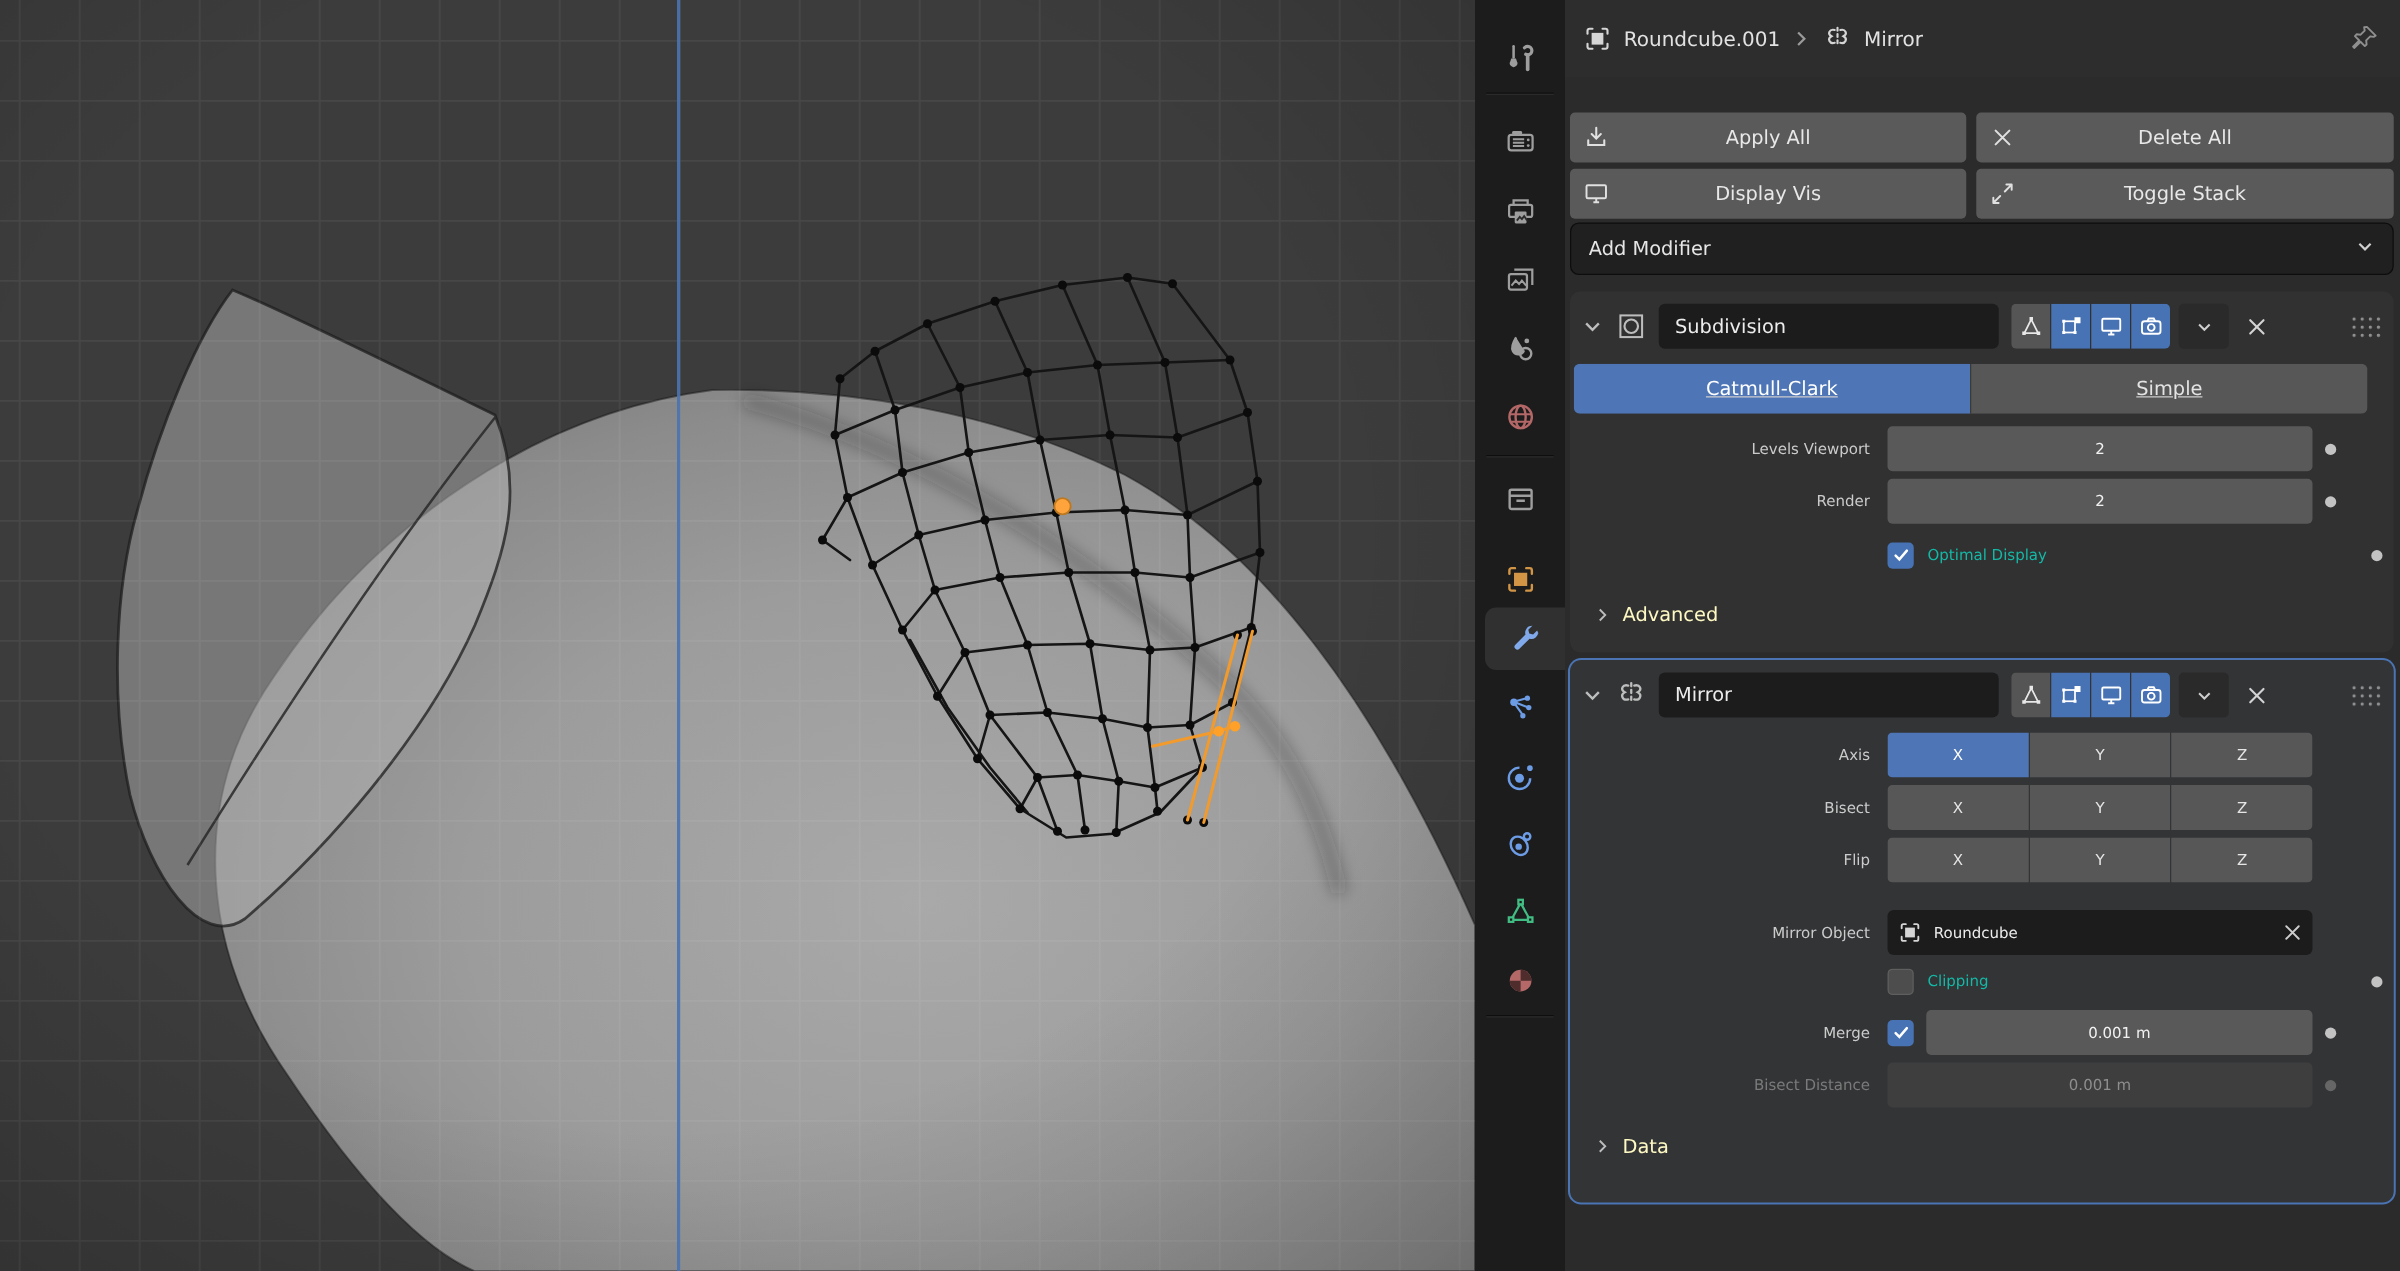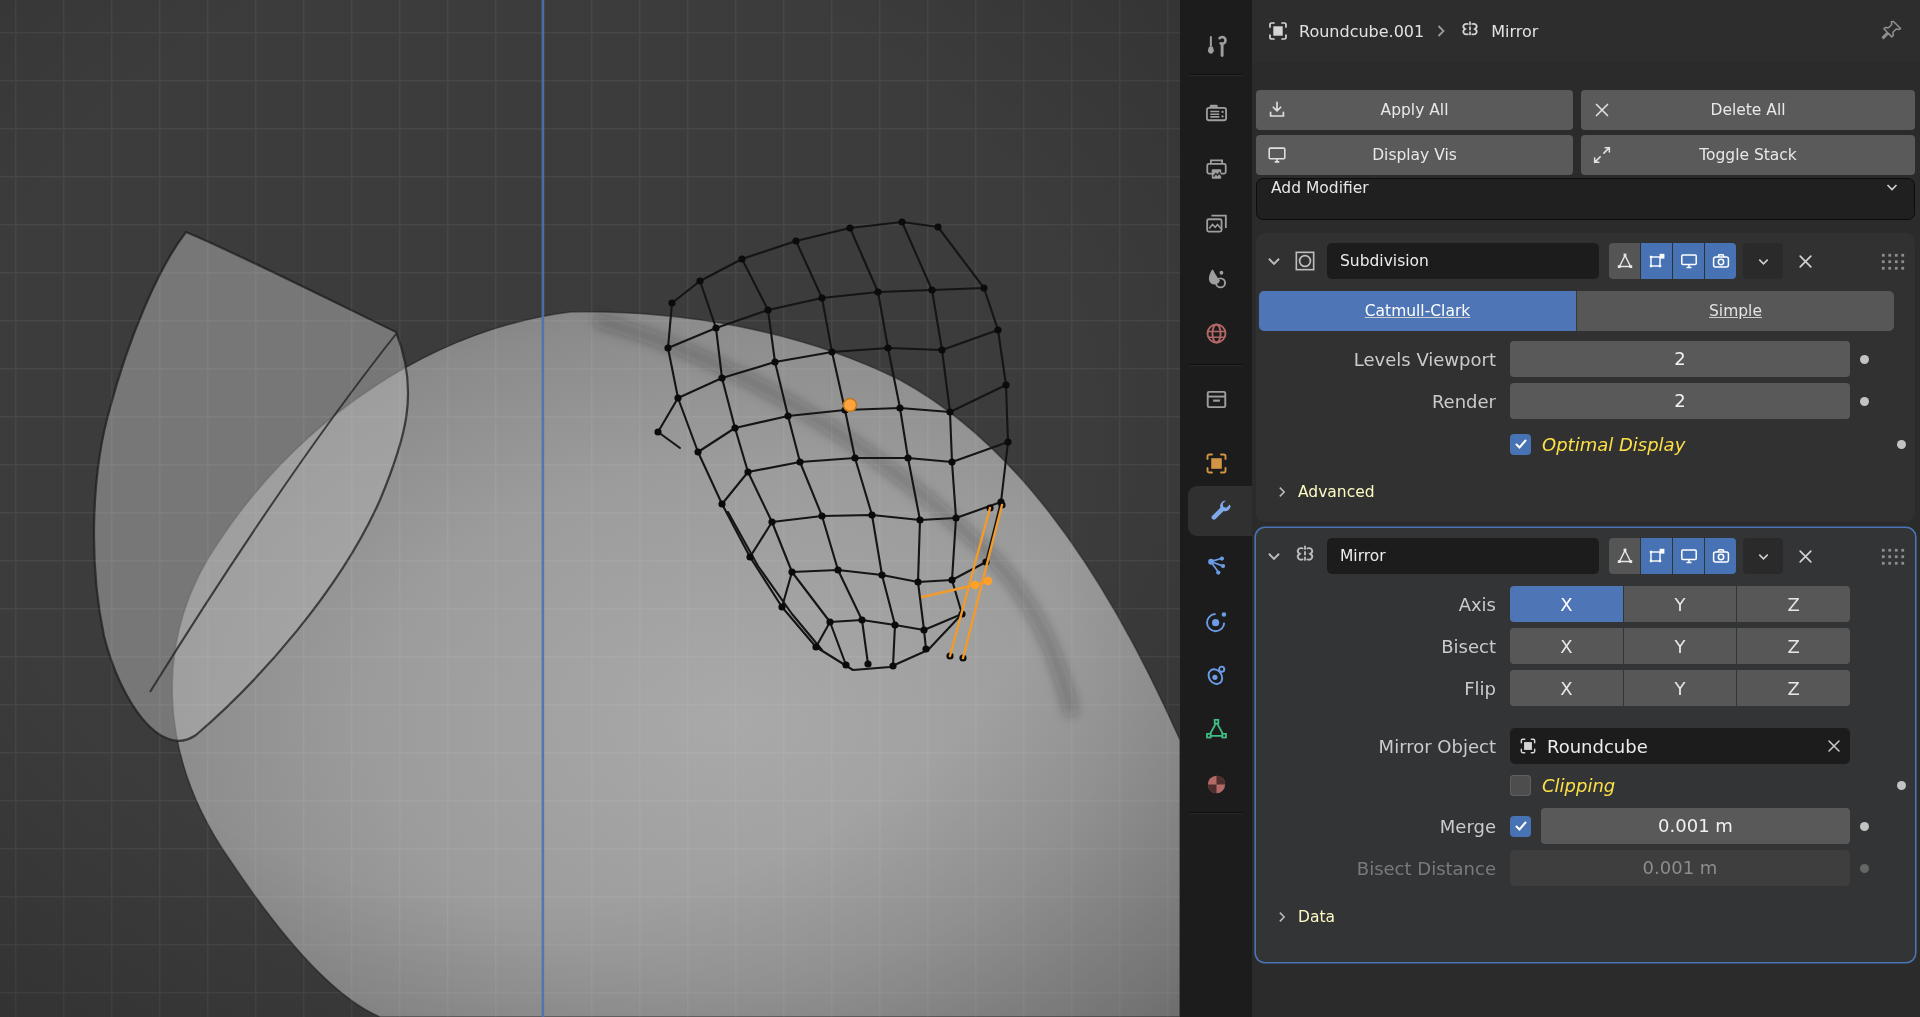--- a/index.html
+++ b/index.html
@@ -25,21 +25,21 @@
                 display:flex;align-items:center;gap:9px;padding-left:14px;box-sizing:border-box;
                 font-size:16px;color:#e2e2e2;}
   .crumb-sep{color:#999;display:flex;align-items:center;}
   .pin{position:absolute;right:16px;top:18px;}
   .actions{position:absolute;left:4px;right:5px;top:90px;display:grid;
            grid-template-columns:317px 1fr;grid-auto-rows:40px;gap:5px 8px;}
   .btn{position:relative;background:#5a5a5a;border-radius:4px;display:flex;align-items:center;justify-content:center;
        font-size:15.5px;color:#e8e8e8;cursor:pointer;}
   .btn svg{position:absolute;left:10px;width:22px;height:22px;}
   .addmod{position:absolute;left:4px;right:5px;top:178px;height:42px;background:#202020;
-          border:1px solid #0d0d0d;border-radius:7px;display:flex;
+          border:1px solid #0d0d0d;border-radius:7px;display:flex;align-items:center;
           padding:0 14px;box-sizing:border-box;font-size:15.5px;color:#e6e6e6;cursor:pointer;}
   .addmod .chev{margin-left:auto;}
   
   .panel{position:absolute;left:4px;right:5px;background:#313131;border-radius:9px;}
   .panel.sub{top:233px;height:289px;}
   .panel.mir{top:528px;height:434px;background:#333436;box-shadow:0 0 0 1.6px #4a74b4;}
   .phead{display:flex;align-items:center;gap:7px;padding:8px 9px 0 9px;height:40px;}
   .phead .typeicon{width:30px;height:30px;display:flex;align-items:center;justify-content:center;}
   .namefield{width:272px;height:36px;background:#1c1c1c;border-radius:5px;line-height:36px;
              padding-left:13px;box-sizing:border-box;font-size:15.5px;color:#ececec;cursor:text;}
@@ -48,34 +48,34 @@
   .tgl.off{background:#555;}
   .tgl svg{width:20px;height:20px;}
   .menubtn{width:40px;height:36px;background:#2a2a2a;border-radius:4px;display:flex;align-items:center;justify-content:center;cursor:pointer;}
   .xbtn{width:30px;height:36px;display:flex;align-items:center;justify-content:center;cursor:pointer;}
   .grip{margin-left:auto;width:26px;height:19px;cursor:grab;
         background-image:radial-gradient(#8f8f8f 1.3px,rgba(0,0,0,0) 1.5px);background-size:6.5px 6.5px;}
   .segmented{margin:10px 21px 10px 3px;height:40px;display:flex;border-radius:5px;overflow:hidden;font-size:15.5px;text-decoration:underline;}
   .seg{flex:1;display:flex;align-items:center;justify-content:center;background:#575757;color:#e3e3e3;cursor:pointer;}
   .seg.on{background:#4e75b6;color:#fff;}
   .seg + .seg{border-left:1px solid #3a3a3a;}
-  .row{display:flex;align-items:center;height:36px;margin-bottom:6px;font-size:18px;}
+  .row{display:flex;align-items:center;height:36px;margin-bottom:6px;font-size:12px;}
   .lbl{width:254px;padding-right:14px;box-sizing:border-box;text-align:right;color:#cbcbcb;flex:none;}
   .fld{width:340px;flex:none;}
   .slider{height:36px;background:#595959;border-radius:4px;text-align:center;line-height:36px;color:#f1f1f1;cursor:ew-resize;}
   .dotc{width:28px;display:flex;align-items:center;justify-content:center;flex:none;}
   .dec{width:9px;height:9px;border-radius:50%;background:#c3c3c3;cursor:pointer;}
   .dec.dim{background:#666;}
   .axisgrp{display:flex;gap:1px;border-radius:4px;overflow:hidden;height:36px;}
   .axisbtn{flex:1;background:#575757;display:flex;align-items:center;justify-content:center;color:#e6e6e6;cursor:pointer;}
   .axisbtn.on{background:#4e75b6;color:#fff;}
   .cb{width:21px;height:21px;border-radius:4px;background:#4772b3;display:flex;align-items:center;justify-content:center;cursor:pointer;flex:none;}
   .cb svg{width:14px;height:14px;}
   .cb.off{background:#4d4d4d;box-shadow:inset 0 0 0 1px #5f5f5f;}
-  .cblabel{margin-left:11px;color:#fde047;font-style:italic;}
+  .cblabel{margin-left:11px;color:#14b8a6;}
   .objfield{height:36px;background:#1c1c1c;border-radius:5px;display:flex;align-items:center;
             padding:0 8px 0 8px;box-sizing:border-box;color:#ececec;cursor:pointer;}
   .objfield .oname{margin-left:9px;flex:1;}
   .subhead{display:flex;align-items:center;gap:9px;height:34px;padding-left:19px;font-size:15.5px;color:#fef9c3;cursor:pointer;}
   .row.disabled .lbl{color:#7a7a7a;}
   .row.disabled .slider{background:#3e3e3e;color:#8d8d8d;cursor:default;}
   .mt8{margin-top:8px}.mt10{margin-top:10px}.mt14{margin-top:14px}.mt16{margin-top:16px}.mt22{margin-top:22px}
   .chkrow{height:30px;}
 </style>
 </head>

